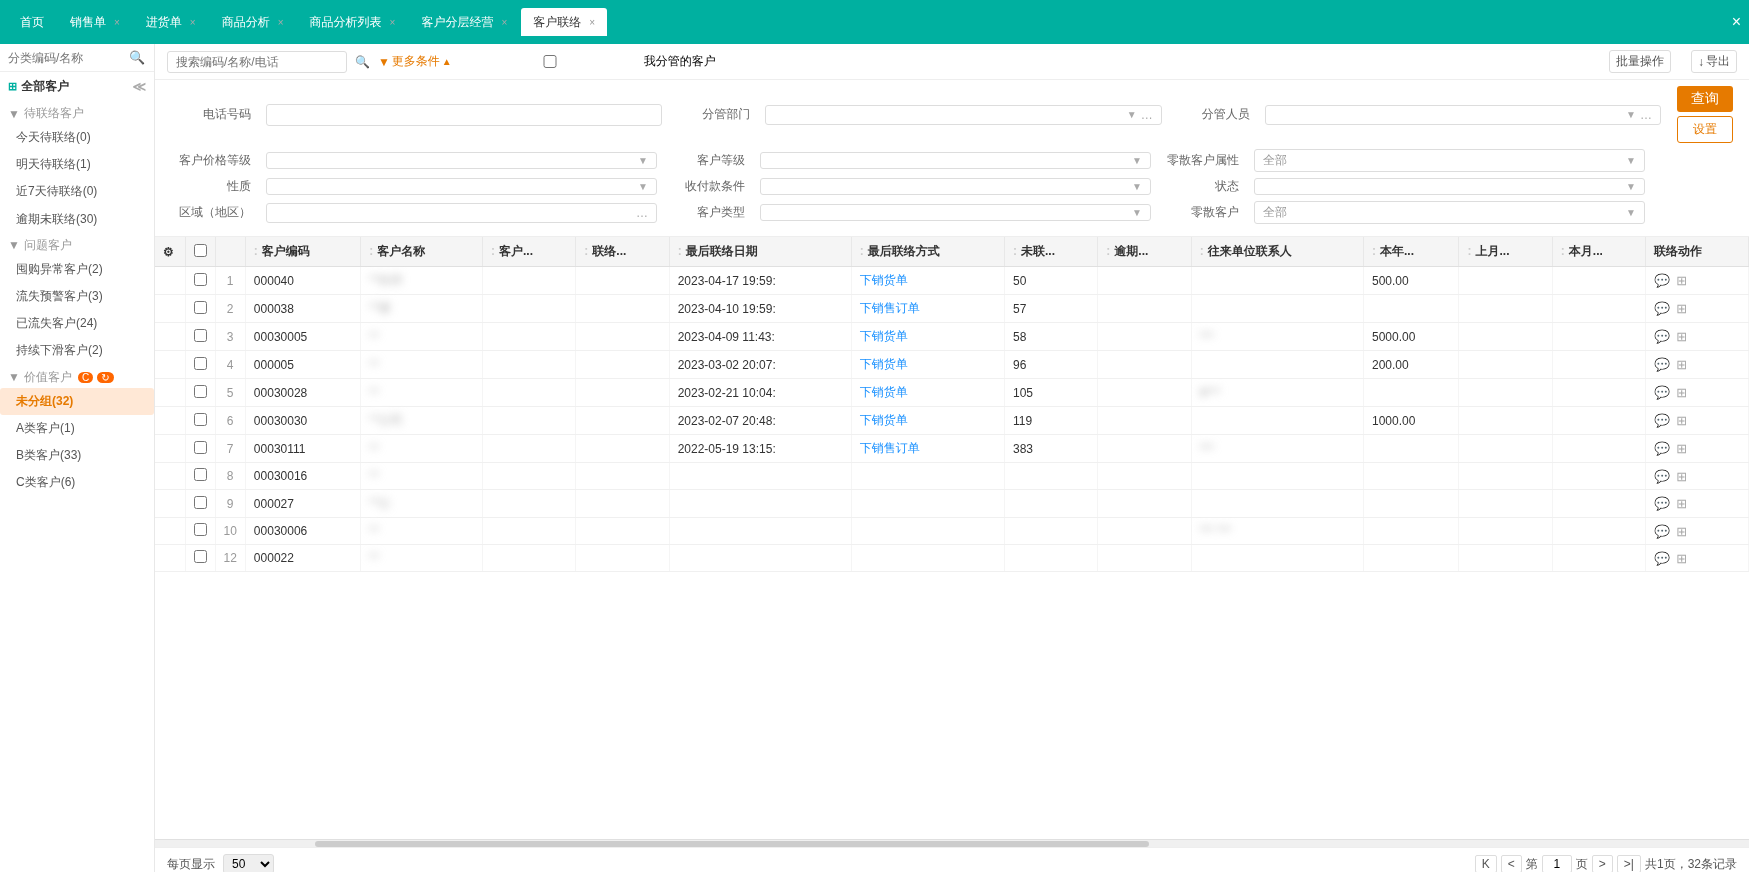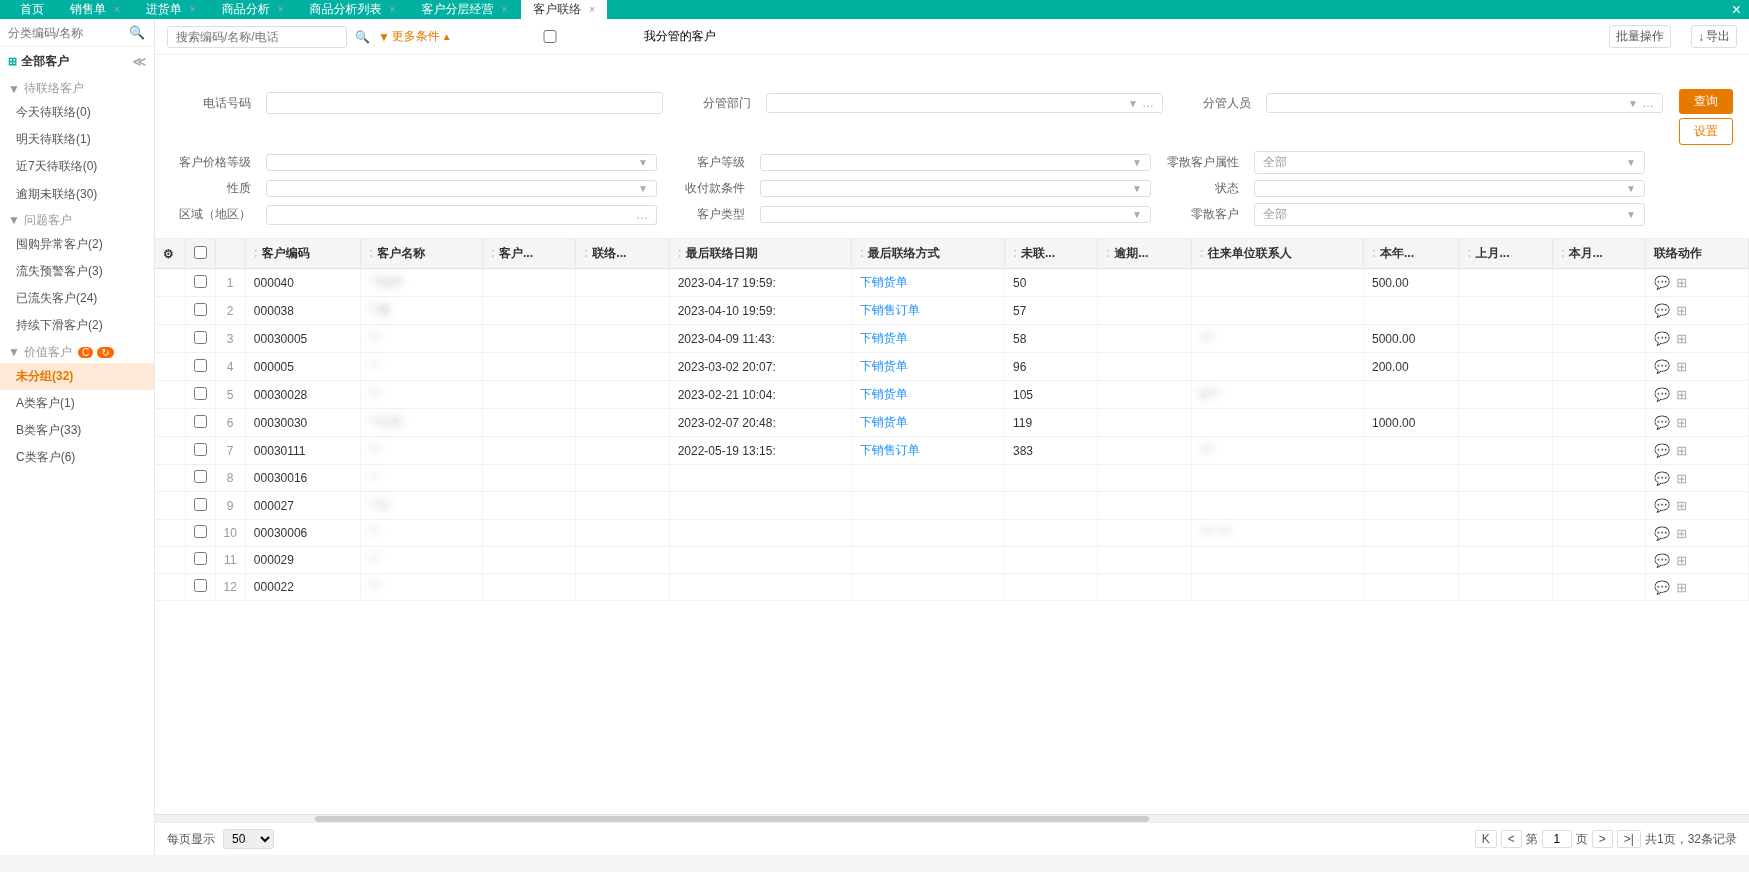--- a/index.html
+++ b/index.html
@@ -3,21 +3,21 @@
   <meta charset="utf-8">
   <style>
     * { box-sizing: border-box; margin: 0; padding: 0; font-family: 'Microsoft YaHei', Arial, sans-serif; font-size: 12px; }
     body { background: #f5f5f5; overflow: hidden; }
 
     
     .top-nav {
       display: flex;
       align-items: center;
       background: #00b0a0;
-      height: 19px;
+      height: 44px;
       padding: 0 8px;
       gap: 2px;
     }
     .nav-tab {
       display: flex;
       align-items: center;
       padding: 0 12px;
       height: 28px;
       color: #fff;
       cursor: pointer;
@@ -199,22 +199,21 @@
       flex: 1;
       gap: 15px;
     }
     .btn-query {
       background: #e67a00;
       color: #fff;
       border: none;
       border-radius: 3px;
       padding: 4px 14px;
       cursor: pointer;
-      font-size: 12px;
-      margin-top: 28px;
+      font-size: 14px;
     }
     .btn-reset {
       background: #fff;
       color: #e67a00;
       border: 1px solid #e67a00;
       border-radius: 3px;
       padding: 4px 14px;
       cursor: pointer;
       font-size: 12px;
     }
@@ -820,43 +819,20 @@
       <td>
         <div class="action-icons">
           <span class="action-icon">💬</span>
           <span class="action-icon">⊞</span>
         </div>
       </td>
     </tr>
             <tr>
       <td></td>
       <td><input type="checkbox" style=""></td>
-      <td class="row-num">11</td>
-      <td>000029</td>
-      <td><span class="blurred-text">**</span></td>
-      <td></td>
-      <td></td>
-      <td></td>
-      <td></td>
-      <td></td>
-      <td></td>
-      <td></td>
-      <td></td>
-      <td></td>
-      <td></td>
-      <td>
-        <div class="action-icons">
-          <span class="action-icon">💬</span>
-          <span class="action-icon">⊞</span>
-        </div>
-      </td>
-    </tr>
-            <tr>
-      <td></td>
-      <td><input type="checkbox" style=""></td>
       <td class="row-num">12</td>
       <td>000022</td>
       <td><span class="blurred-text">**</span></td>
       <td></td>
       <td></td>
       <td></td>
       <td></td>
       <td></td>
       <td></td>
       <td></td>

